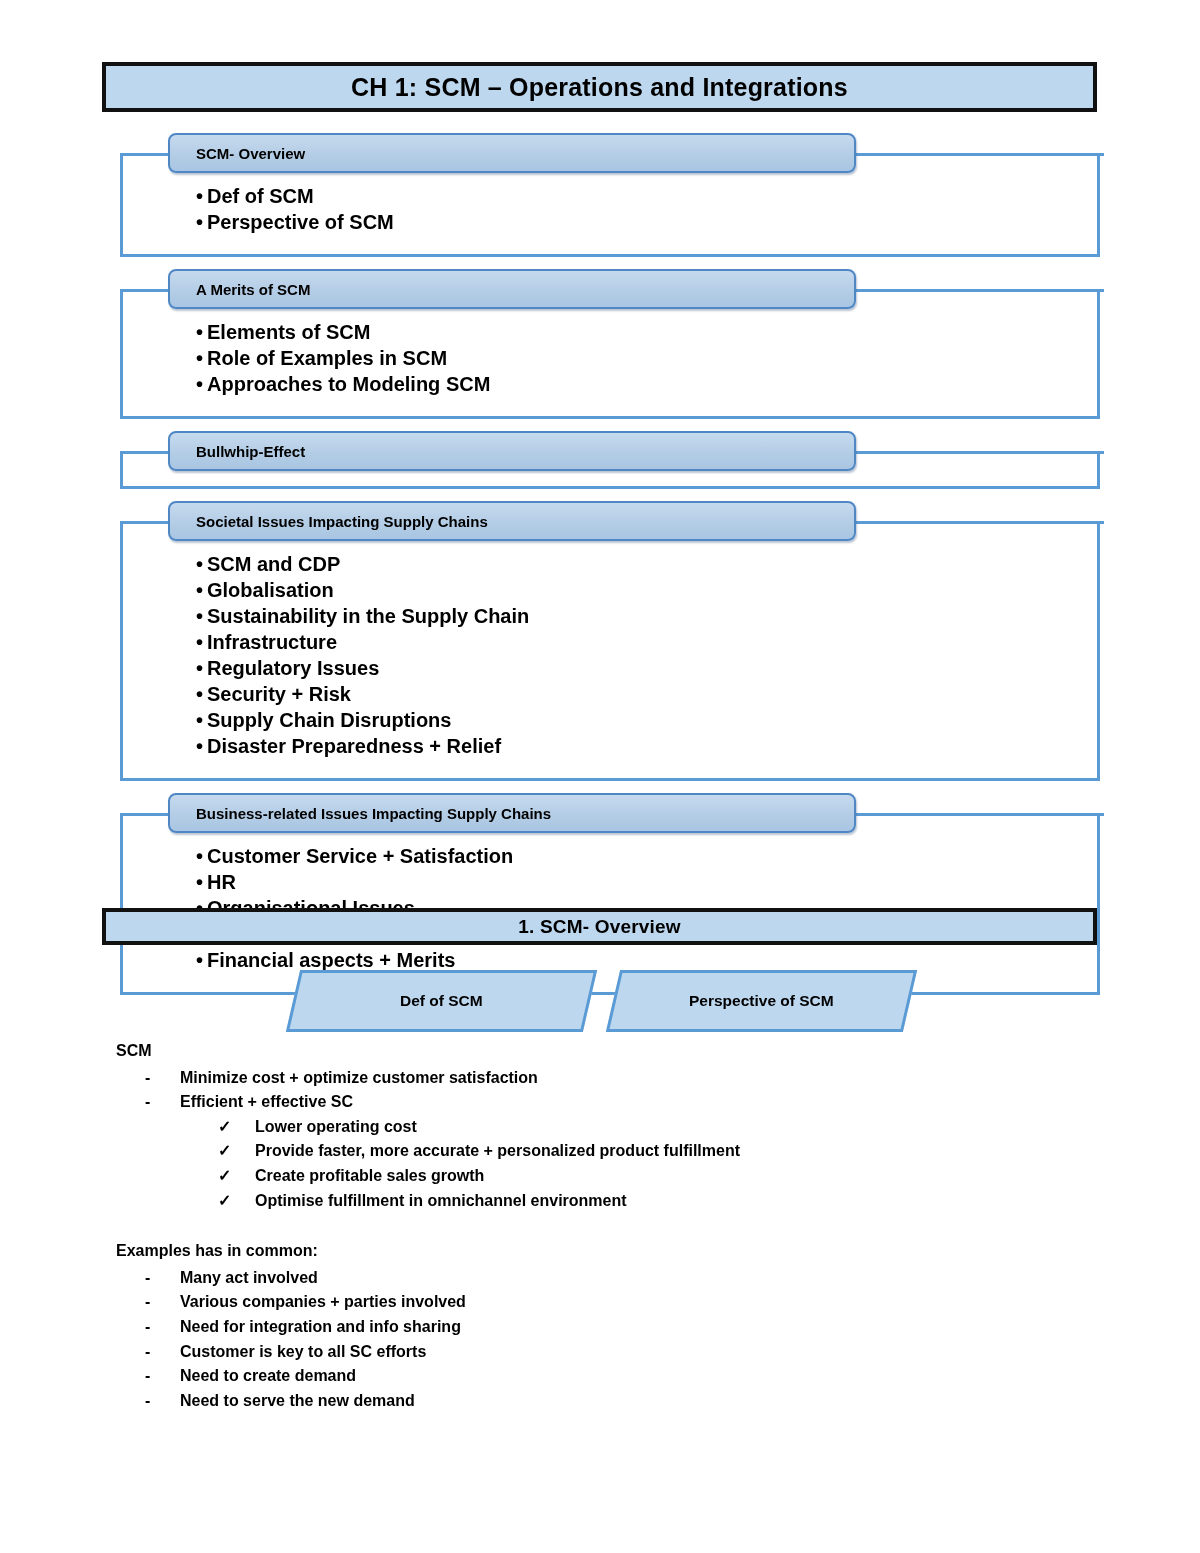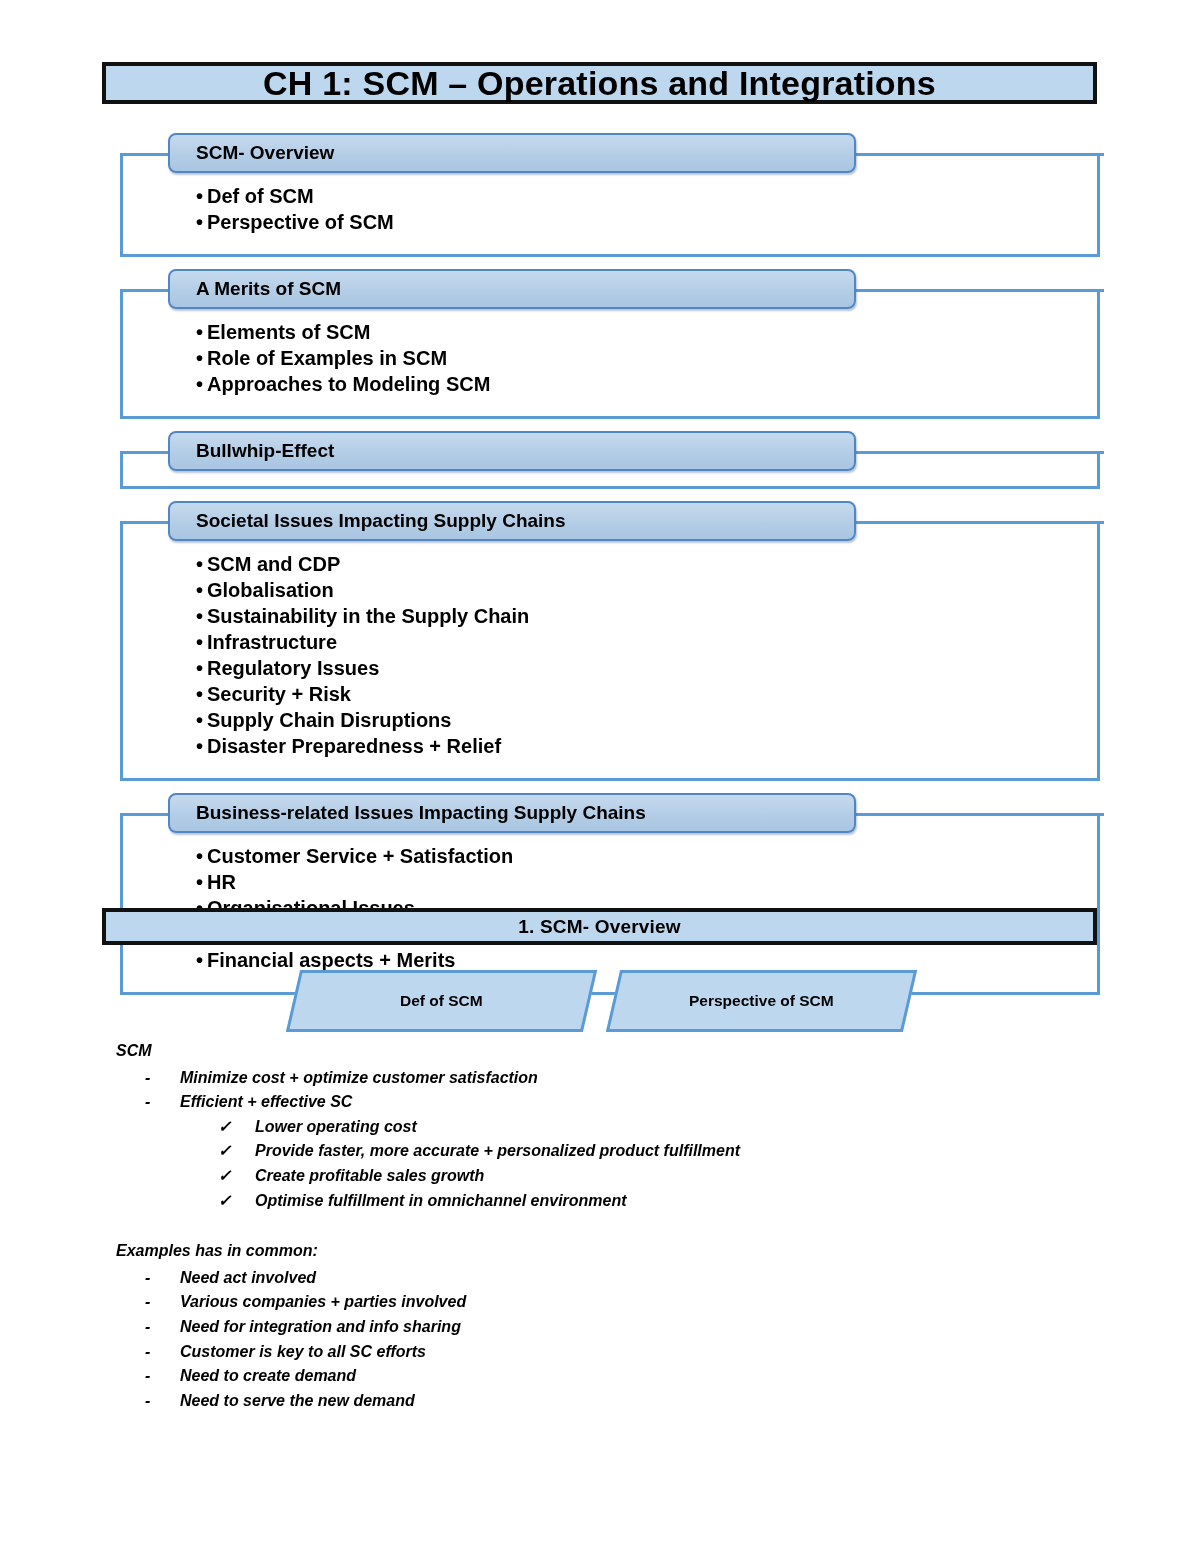--- a/index.html
+++ b/index.html
@@ -25,22 +25,22 @@
     display: flex;
     align-items: center;
     justify-content: center;
     font-weight: bold;
     letter-spacing: 0.2px;
   }
   #doc-title {
     left: 102px;
     top: 62px;
     width: 995px;
-    height: 42px;
-    font-size: 34px;
+    height: 50px;
+    font-size: 25px;
   }
   #section-banner {
     left: 102px;
     top: 908px;
     width: 995px;
     height: 37px;
     font-size: 19px;
   }
   
   .group-box {
@@ -73,21 +73,21 @@
     width: 688px;
     height: 40px;
     box-sizing: border-box;
     border: 2px solid #4f87c4;
     border-radius: 8px;
     background: linear-gradient(to bottom, #c6daee 0%, #b4cde6 55%, #a9c5e2 100%);
     box-shadow: 1px 2px 2px rgba(60,90,130,0.35);
     display: flex;
     align-items: center;
     padding-left: 26px;
-    font-size: 19px;
+    font-size: 15px;
     font-weight: bold;
   }
   .bullets {
     position: absolute;
     left: 196px;
     font-size: 20px;
     font-weight: bold;
   }
   .bullets .bl {
     line-height: 26px;
@@ -125,21 +125,21 @@
     position: absolute;
     font-size: 16px;
     font-weight: bold;
     white-space: nowrap;
   }
   .lvl0 { left: 116px; }
   .lvl1 { left: 145px; }
   .lvl1 .marker { display: inline-block; width: 35px; }
   .lvl2 { left: 218px; }
   .lvl2 .marker { display: inline-block; width: 37px; }
-  .row { line-height: 24.6px; font-style: italic; }
+  .row { line-height: 24.6px; }
 </style>
 </head>
 <body>
 
 <div class="banner" id="doc-title">CH 1: SCM – Operations and Integrations</div>
 
 <div id="groups-layer">
     <div class="group-box" style="top: 153px; height: 104px; width: 980px;"></div>
     <div class="group-stub" style="top: 153px;"></div>
     <div class="group-stub-right" style="top: 153px;"></div>
@@ -209,19 +209,19 @@
 
 <div id="body-layer">
     <div class="body-text lvl0 row" style="top: 1039px;">SCM</div>
     <div class="body-text row lvl1" style="top: 1065.6px;"><span class="marker">-</span><span>Minimize cost + optimize customer satisfaction</span></div>
     <div class="body-text row lvl1" style="top: 1090.2px;"><span class="marker">-</span><span>Efficient + effective SC</span></div>
     <div class="body-text row lvl2" style="top: 1114.8px;"><span class="marker">✓</span><span>Lower operating cost</span></div>
     <div class="body-text row lvl2" style="top: 1139.4px;"><span class="marker">✓</span><span>Provide faster, more accurate + personalized product fulfillment</span></div>
     <div class="body-text row lvl2" style="top: 1164px;"><span class="marker">✓</span><span>Create profitable sales growth</span></div>
     <div class="body-text row lvl2" style="top: 1188.6px;"><span class="marker">✓</span><span>Optimise fulfillment in omnichannel environment</span></div>
     <div class="body-text lvl0 row" style="top: 1239.2px;">Examples has in common:</div>
-    <div class="body-text row lvl1" style="top: 1265.8px;"><span class="marker">-</span><span>Need act involved</span></div>
+    <div class="body-text row lvl1" style="top: 1265.8px;"><span class="marker">-</span><span>Many act involved</span></div>
     <div class="body-text row lvl1" style="top: 1290.4px;"><span class="marker">-</span><span>Various companies + parties involved</span></div>
     <div class="body-text row lvl1" style="top: 1315px;"><span class="marker">-</span><span>Need for integration and info sharing</span></div>
     <div class="body-text row lvl1" style="top: 1339.6px;"><span class="marker">-</span><span>Customer is key to all SC efforts</span></div>
     <div class="body-text row lvl1" style="top: 1364.2px;"><span class="marker">-</span><span>Need to create demand</span></div>
     <div class="body-text row lvl1" style="top: 1388.8px;"><span class="marker">-</span><span>Need to serve the new demand</span></div>
   </div>
 
 </body></html>

